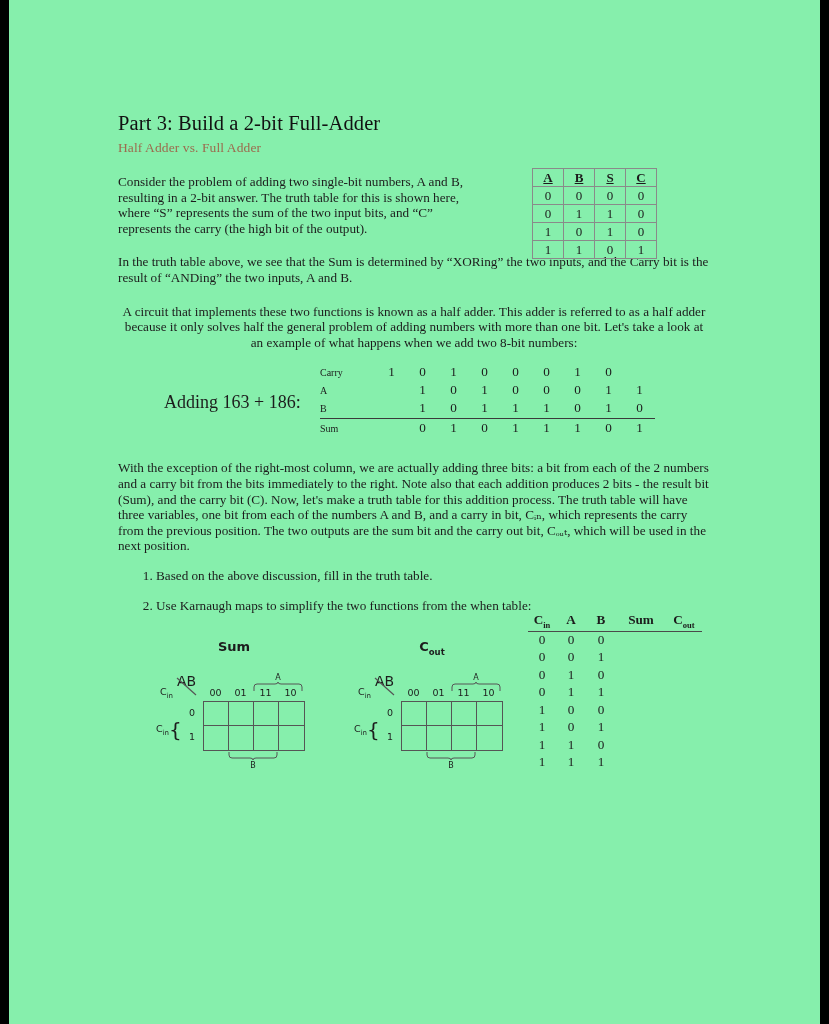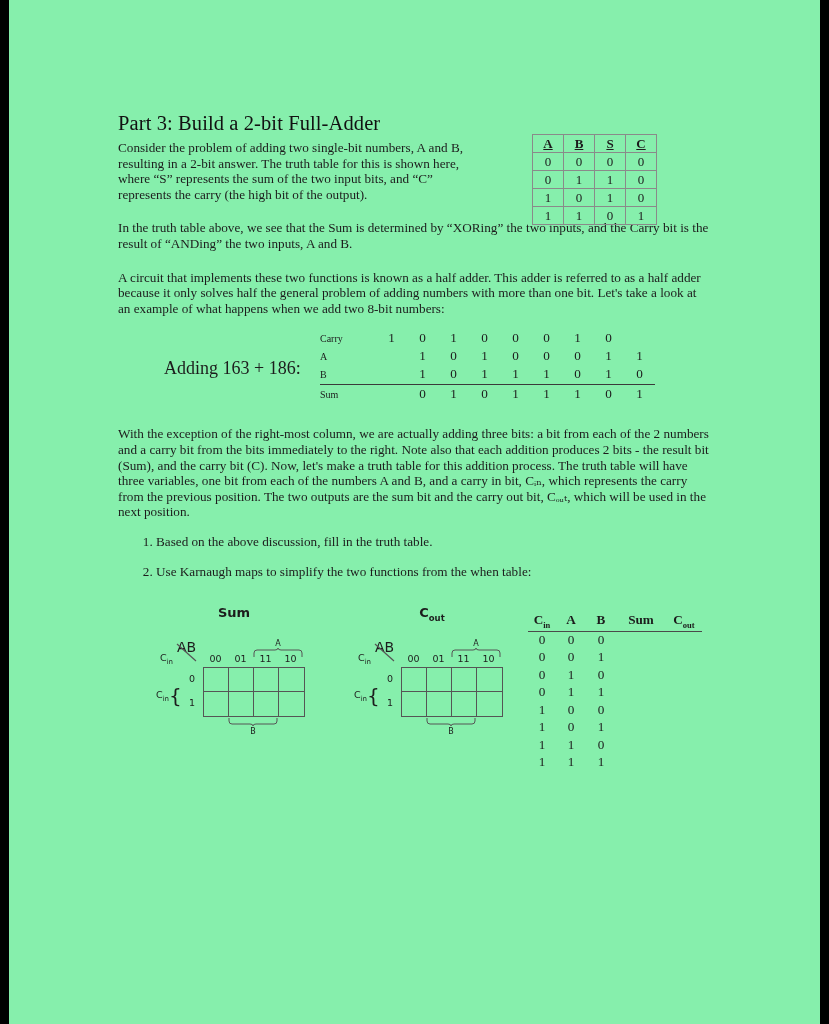--- a/index.html
+++ b/index.html
@@ -279,20 +279,21 @@
 <body>
 
 <div id="page">
 
   <div class="edge-bar left"></div>
   <div class="edge-bar right"></div>
 
   <div class="content">
 
     <h1 class="doc-title">Part 3:  Build a 2-bit Full-Adder</h1>
+    <div class="doc-subtitle">Half Adder vs. Full Adder</div>
 
     <div class="row-block">
       <p class="body-text narrow">Consider the problem of adding two single-bit numbers, A and B, resulting in a 2-bit answer.  The truth table for this is shown here, where “S” represents the sum of the two input bits, and “C” represents the carry (the high bit of the output).</p>
 
       <table class="tt-top">
         <thead>
           <tr>
             <th>A</th>
             <th>B</th>
             <th>S</th>
@@ -323,21 +324,21 @@
             <td>1</td>
             <td>0</td>
             <td>1</td>
           </tr>
         </tbody>
       </table>
     </div>
 
     <p class="body-text" style="margin-top:18px;font-family:Liberation Serif, serif;">In the truth table above, we see that the Sum is determined by “XORing” the two inputs, and the Carry bit is the result of “ANDing” the two inputs, A and B.</p>
 
-    <p class="body-text" style="margin-top:18px;">A circuit that implements these two functions is known as a half adder. This adder is referred to as a half adder because it only solves half the general problem of adding numbers with more than one bit. Let's take a look at an example of what happens when we add two 8-bit numbers:</p>
+    <p class="body-text" style="margin-top:18px;text-align:center;">A circuit that implements these two functions is known as a half adder. This adder is referred to as a half adder because it only solves half the general problem of adding numbers with more than one bit. Let's take a look at an example of what happens when we add two 8-bit numbers:</p>
 
     <div class="addition">
       <div class="add-label">Adding 163 + 186:</div>
       <div class="add-grid">
 
         <div class="add-row">
           <span class="add-rowname">Carry</span>
           <span class="add-cell">1</span>
           <span class="add-cell">0</span>
           <span class="add-cell">1</span>

